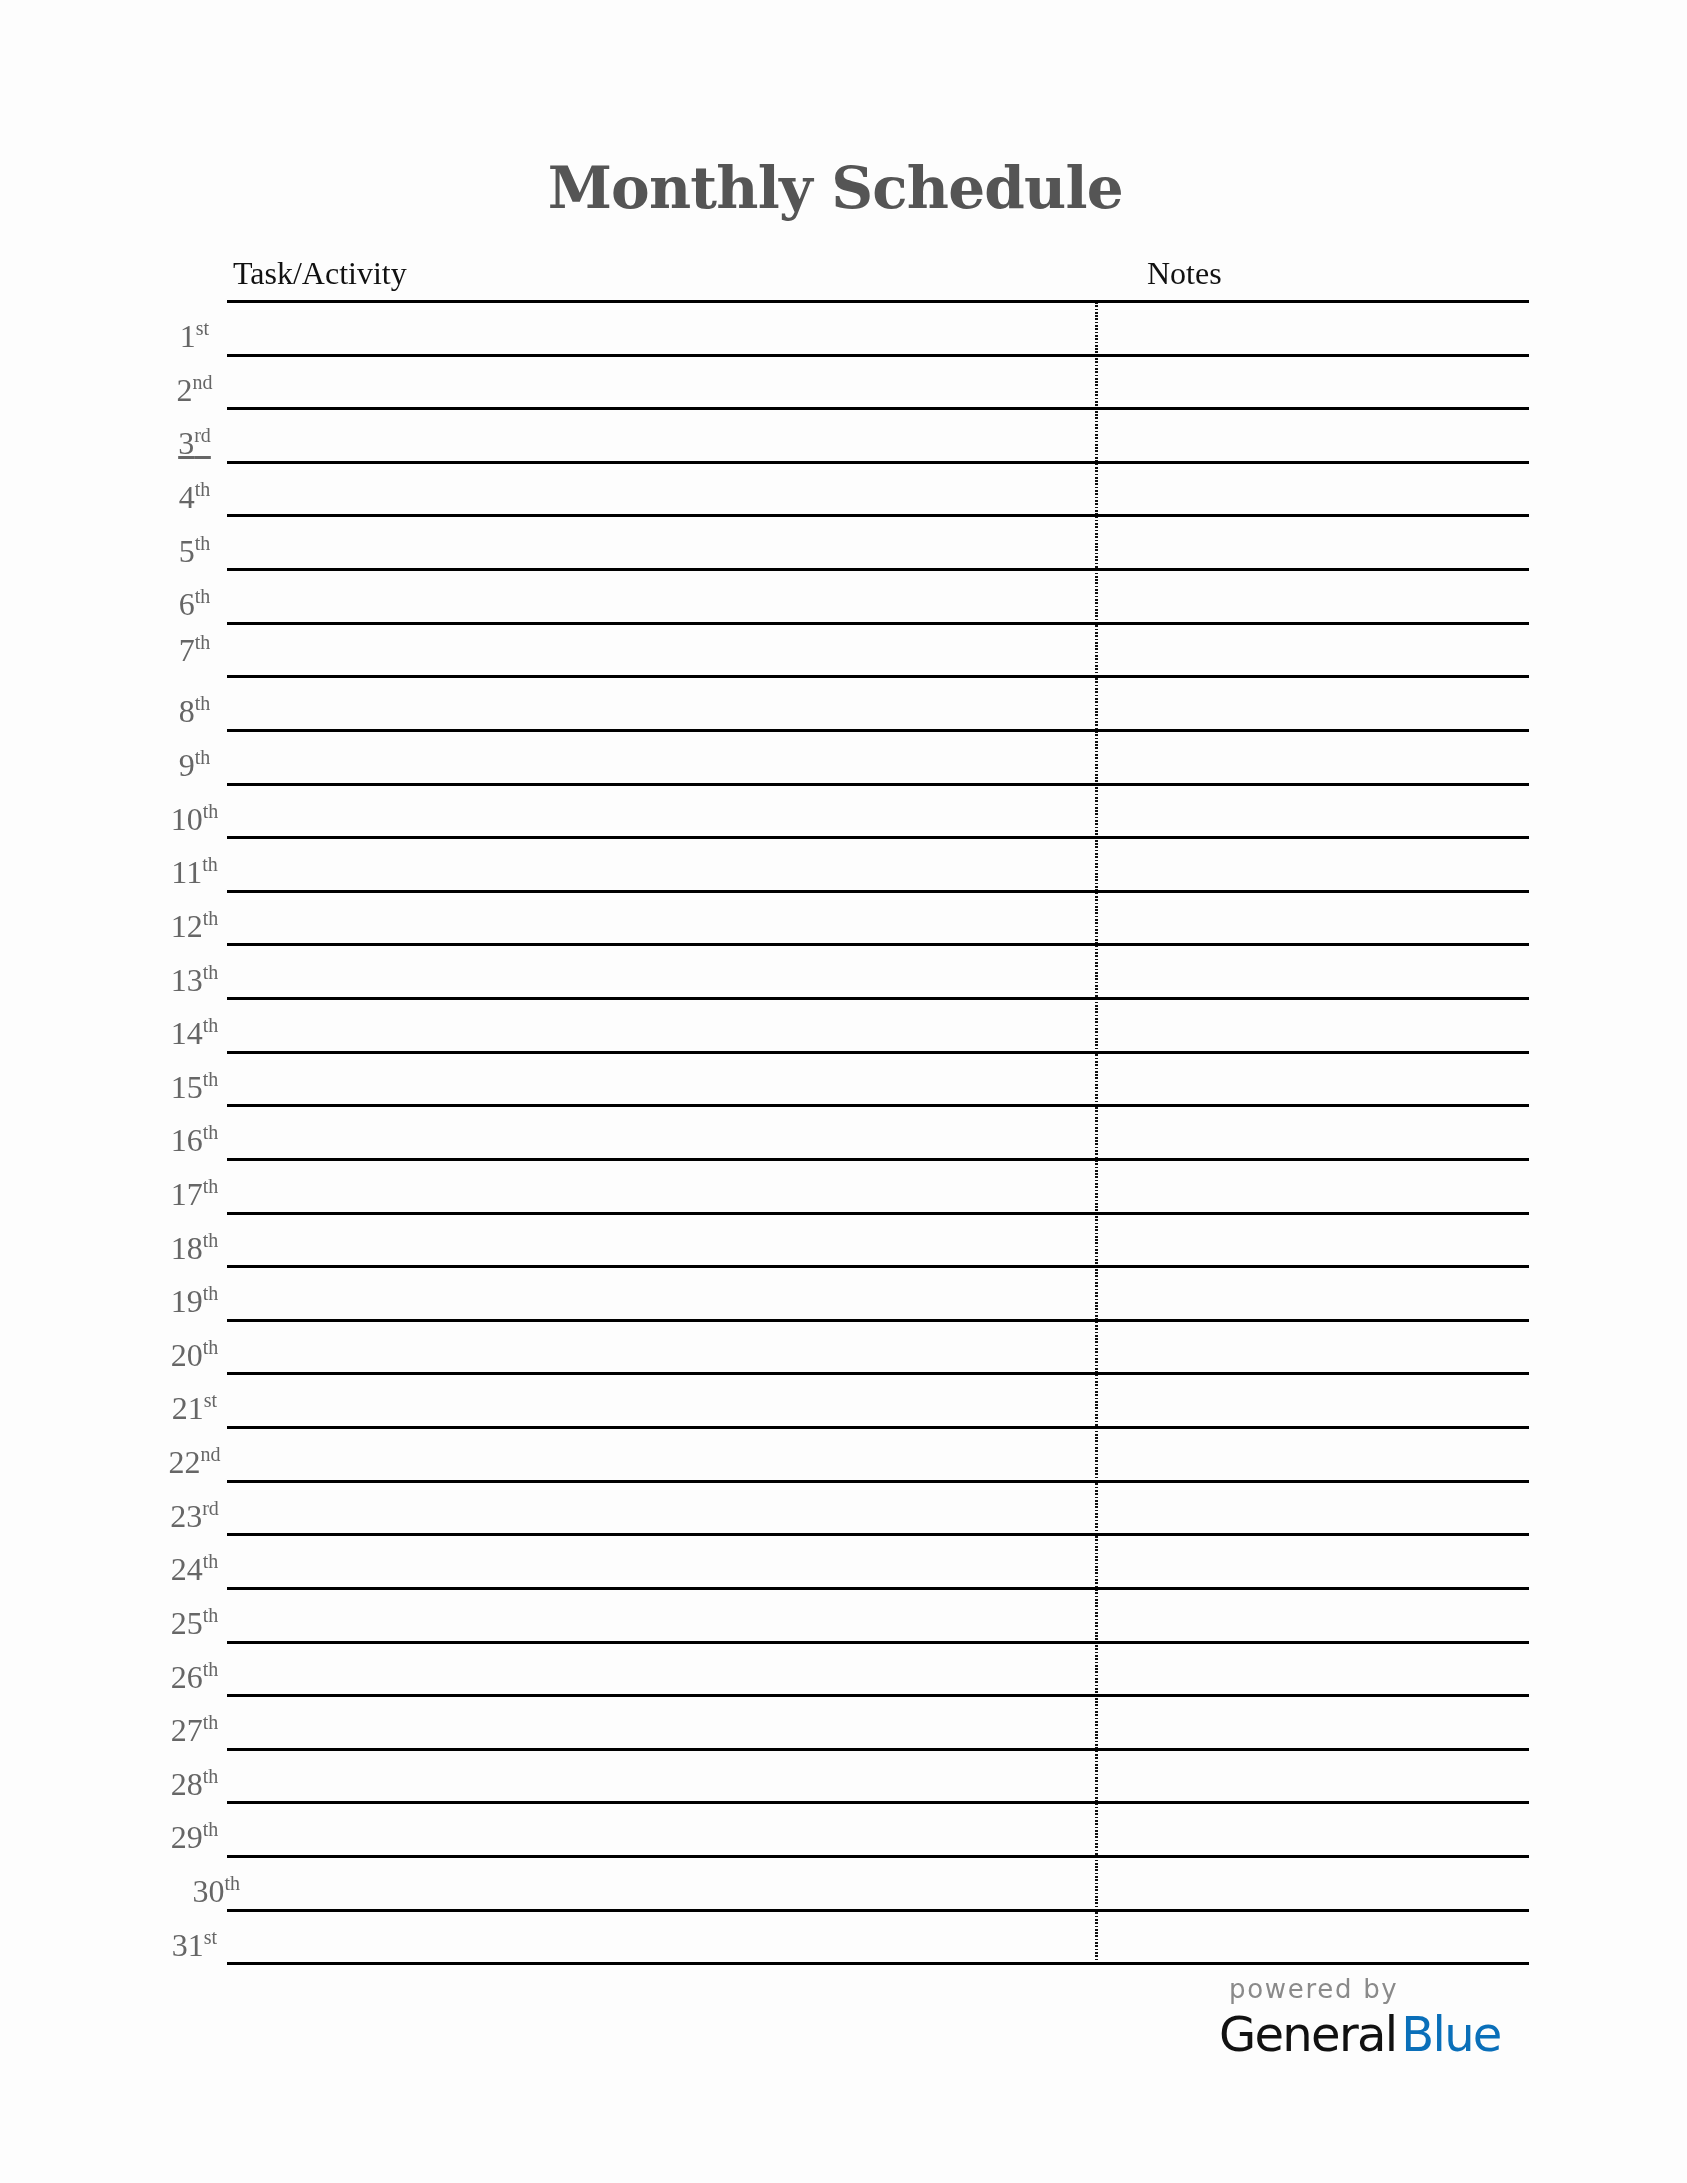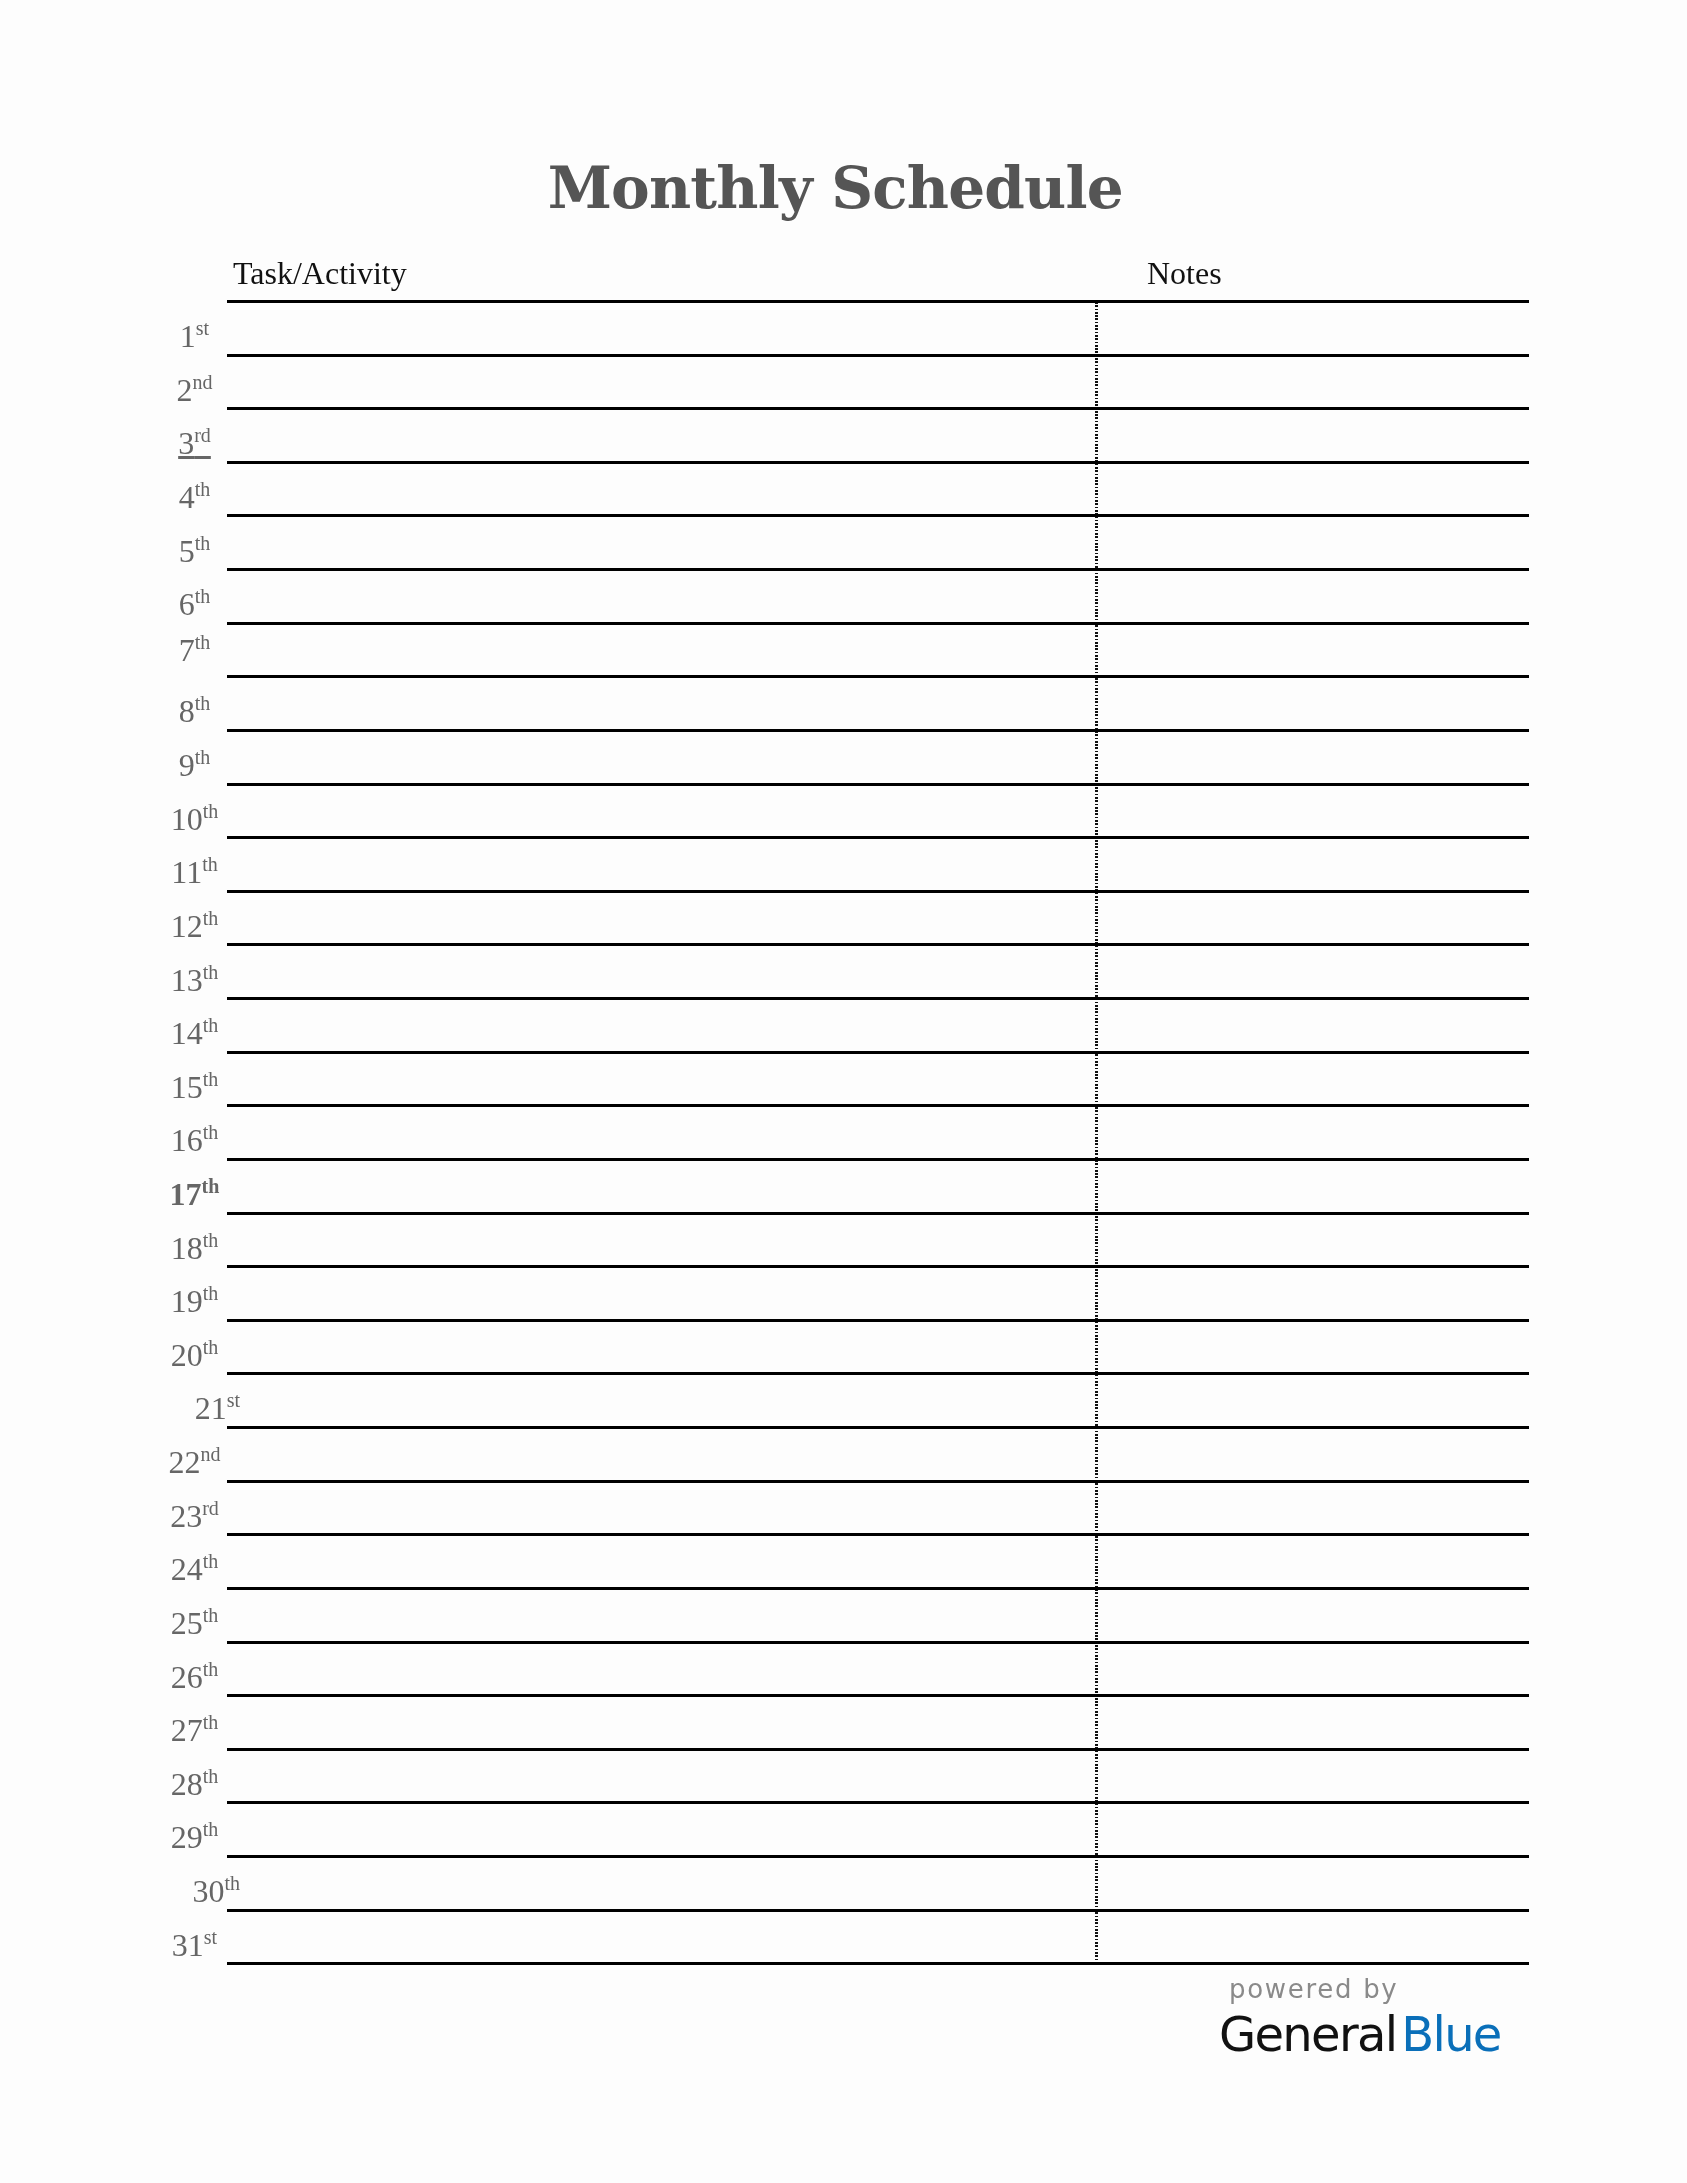--- a/index.html
+++ b/index.html
@@ -121,25 +121,25 @@
     <div class="day-label" style="top: 634px;"><span>7</span><span class="suf">th</span></div>
     <div class="day-label" style="top: 695px;"><span>8</span><span class="suf">th</span></div>
     <div class="day-label" style="top: 749px;"><span>9</span><span class="suf">th</span></div>
     <div class="day-label" style="top: 803px;"><span>10</span><span class="suf">th</span></div>
     <div class="day-label" style="top: 856px;"><span>11</span><span class="suf">th</span></div>
     <div class="day-label" style="top: 910px;"><span>12</span><span class="suf">th</span></div>
     <div class="day-label" style="top: 964px;"><span>13</span><span class="suf">th</span></div>
     <div class="day-label" style="top: 1017px;"><span>14</span><span class="suf">th</span></div>
     <div class="day-label" style="top: 1071px;"><span>15</span><span class="suf">th</span></div>
     <div class="day-label" style="top: 1124px;"><span>16</span><span class="suf">th</span></div>
-    <div class="day-label" style="top: 1178px; font-weight: bold;"><span>17</span><span class="suf">th</span></div>
+    <div class="day-label" style="top: 1178px;"><span>17</span><span class="suf">th</span></div>
     <div class="day-label" style="top: 1232px;"><span>18</span><span class="suf">th</span></div>
     <div class="day-label" style="top: 1285px;"><span>19</span><span class="suf">th</span></div>
     <div class="day-label" style="top: 1339px;"><span>20</span><span class="suf">th</span></div>
-    <div class="day-label" style="top: 1392px; text-align: right;"><span>21</span><span class="suf">st</span></div>
+    <div class="day-label" style="top: 1392px;"><span>21</span><span class="suf">st</span></div>
     <div class="day-label" style="top: 1446px; text-align: center;"><span>22</span><span class="suf">nd</span></div>
     <div class="day-label" style="top: 1500px;"><span>23</span><span class="suf">rd</span></div>
     <div class="day-label" style="top: 1553px;"><span>24</span><span class="suf">th</span></div>
     <div class="day-label" style="top: 1607px;"><span>25</span><span class="suf">th</span></div>
     <div class="day-label" style="top: 1661px;"><span>26</span><span class="suf">th</span></div>
     <div class="day-label" style="top: 1714px;"><span>27</span><span class="suf">th</span></div>
     <div class="day-label" style="top: 1768px;"><span>28</span><span class="suf">th</span></div>
     <div class="day-label" style="top: 1821px;"><span>29</span><span class="suf">th</span></div>
     <div class="day-label" style="top: 1875px; text-align: right;"><span>30</span><span class="suf">th</span></div>
     <div class="day-label" style="top: 1929px;"><span>31</span><span class="suf">st</span></div>

